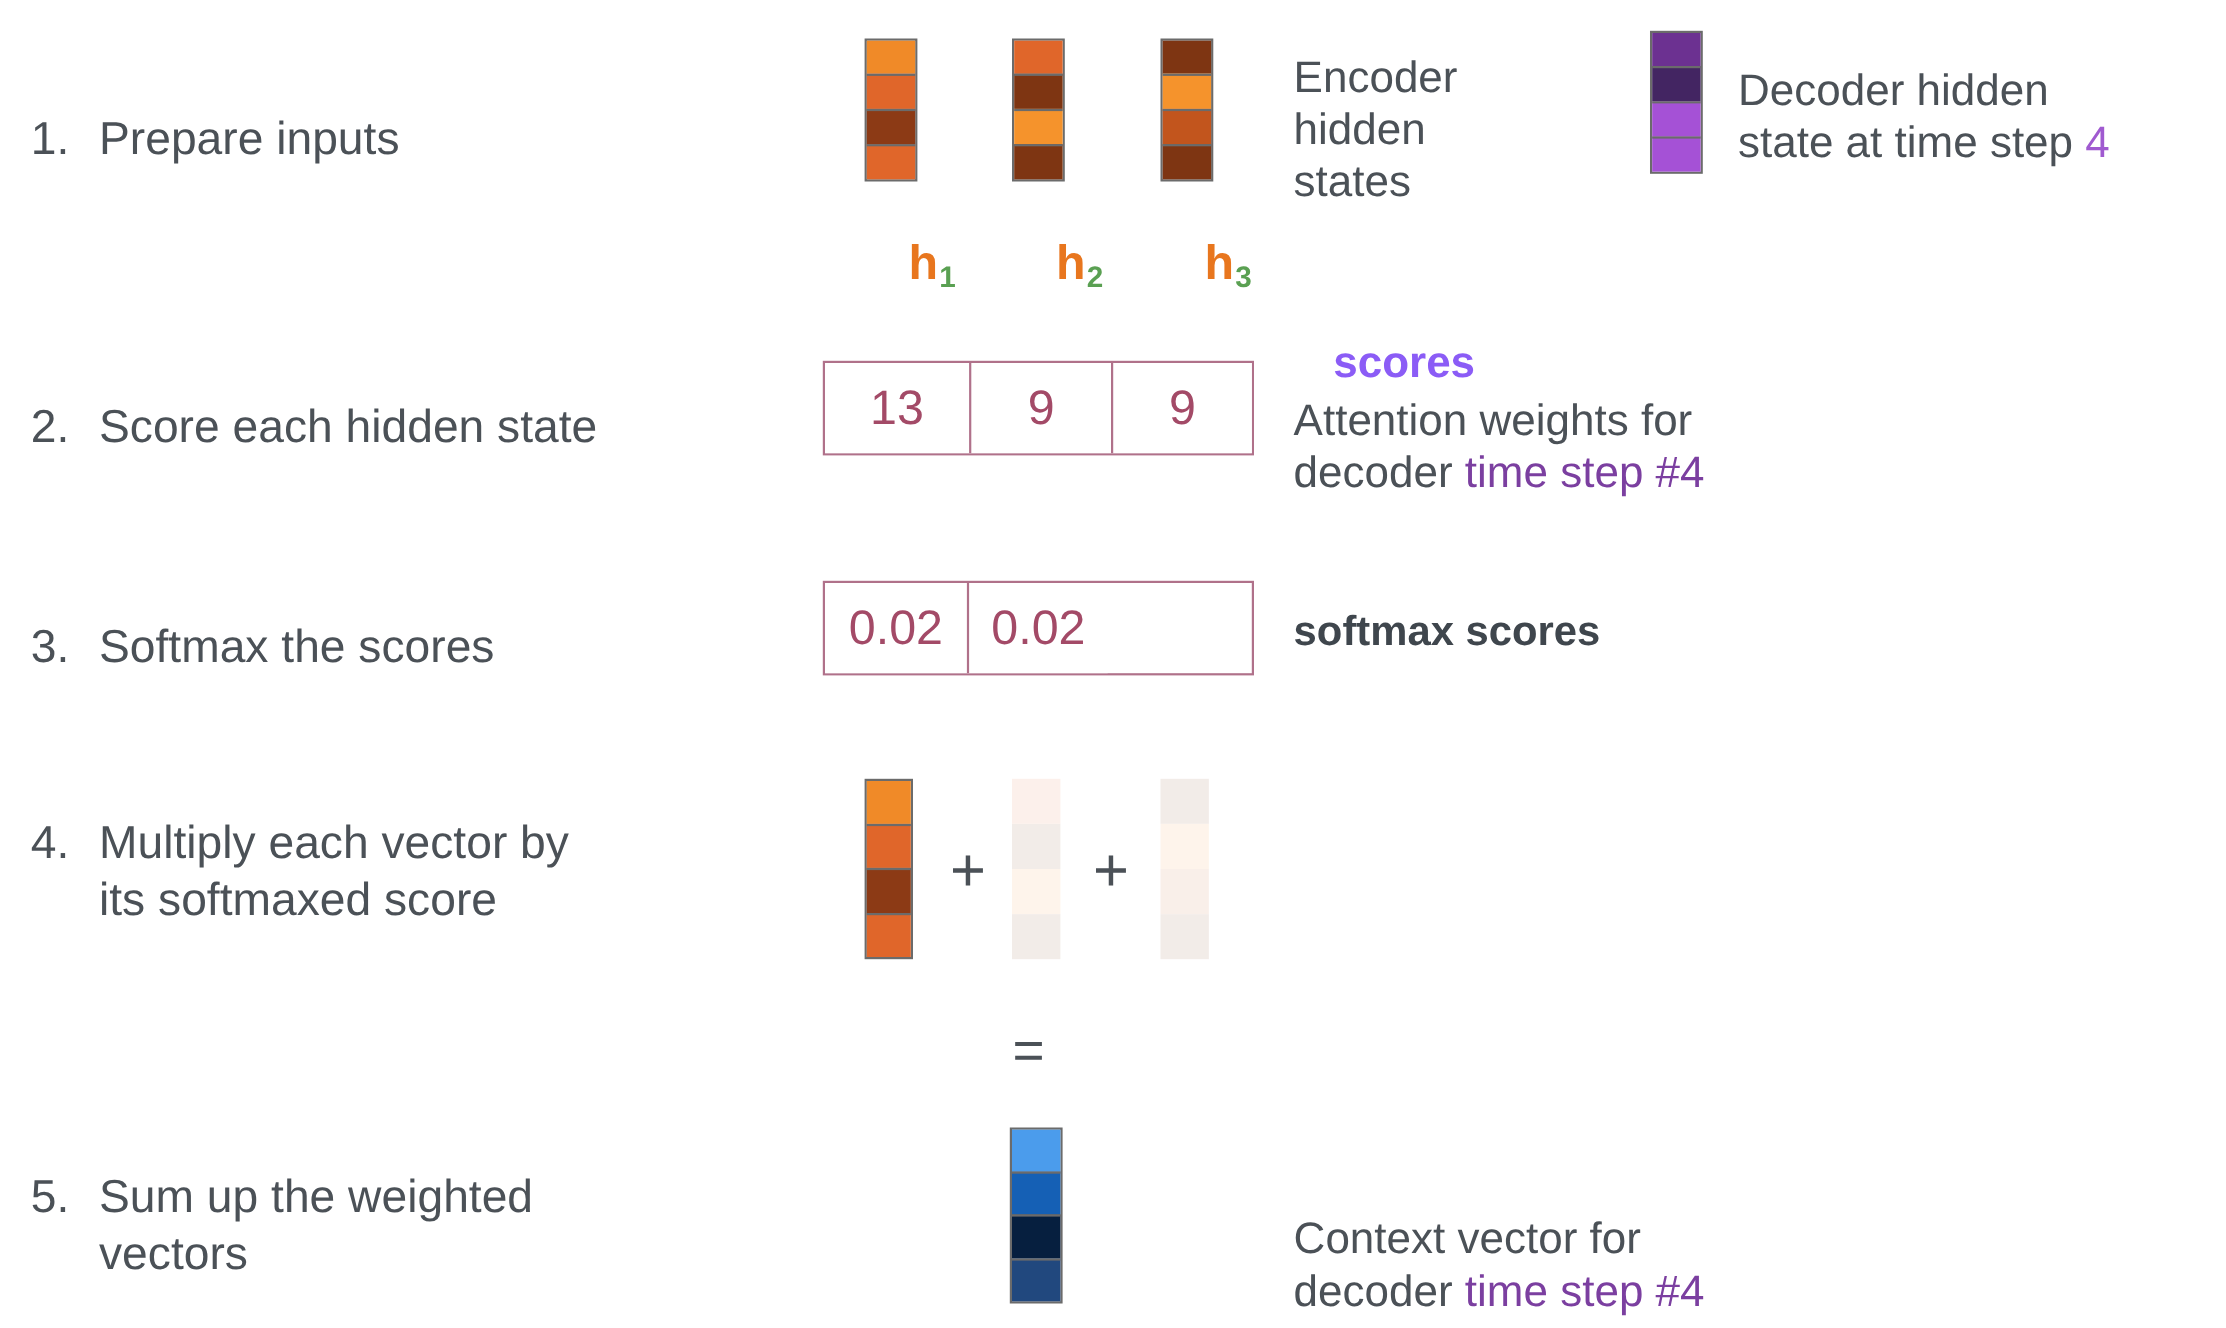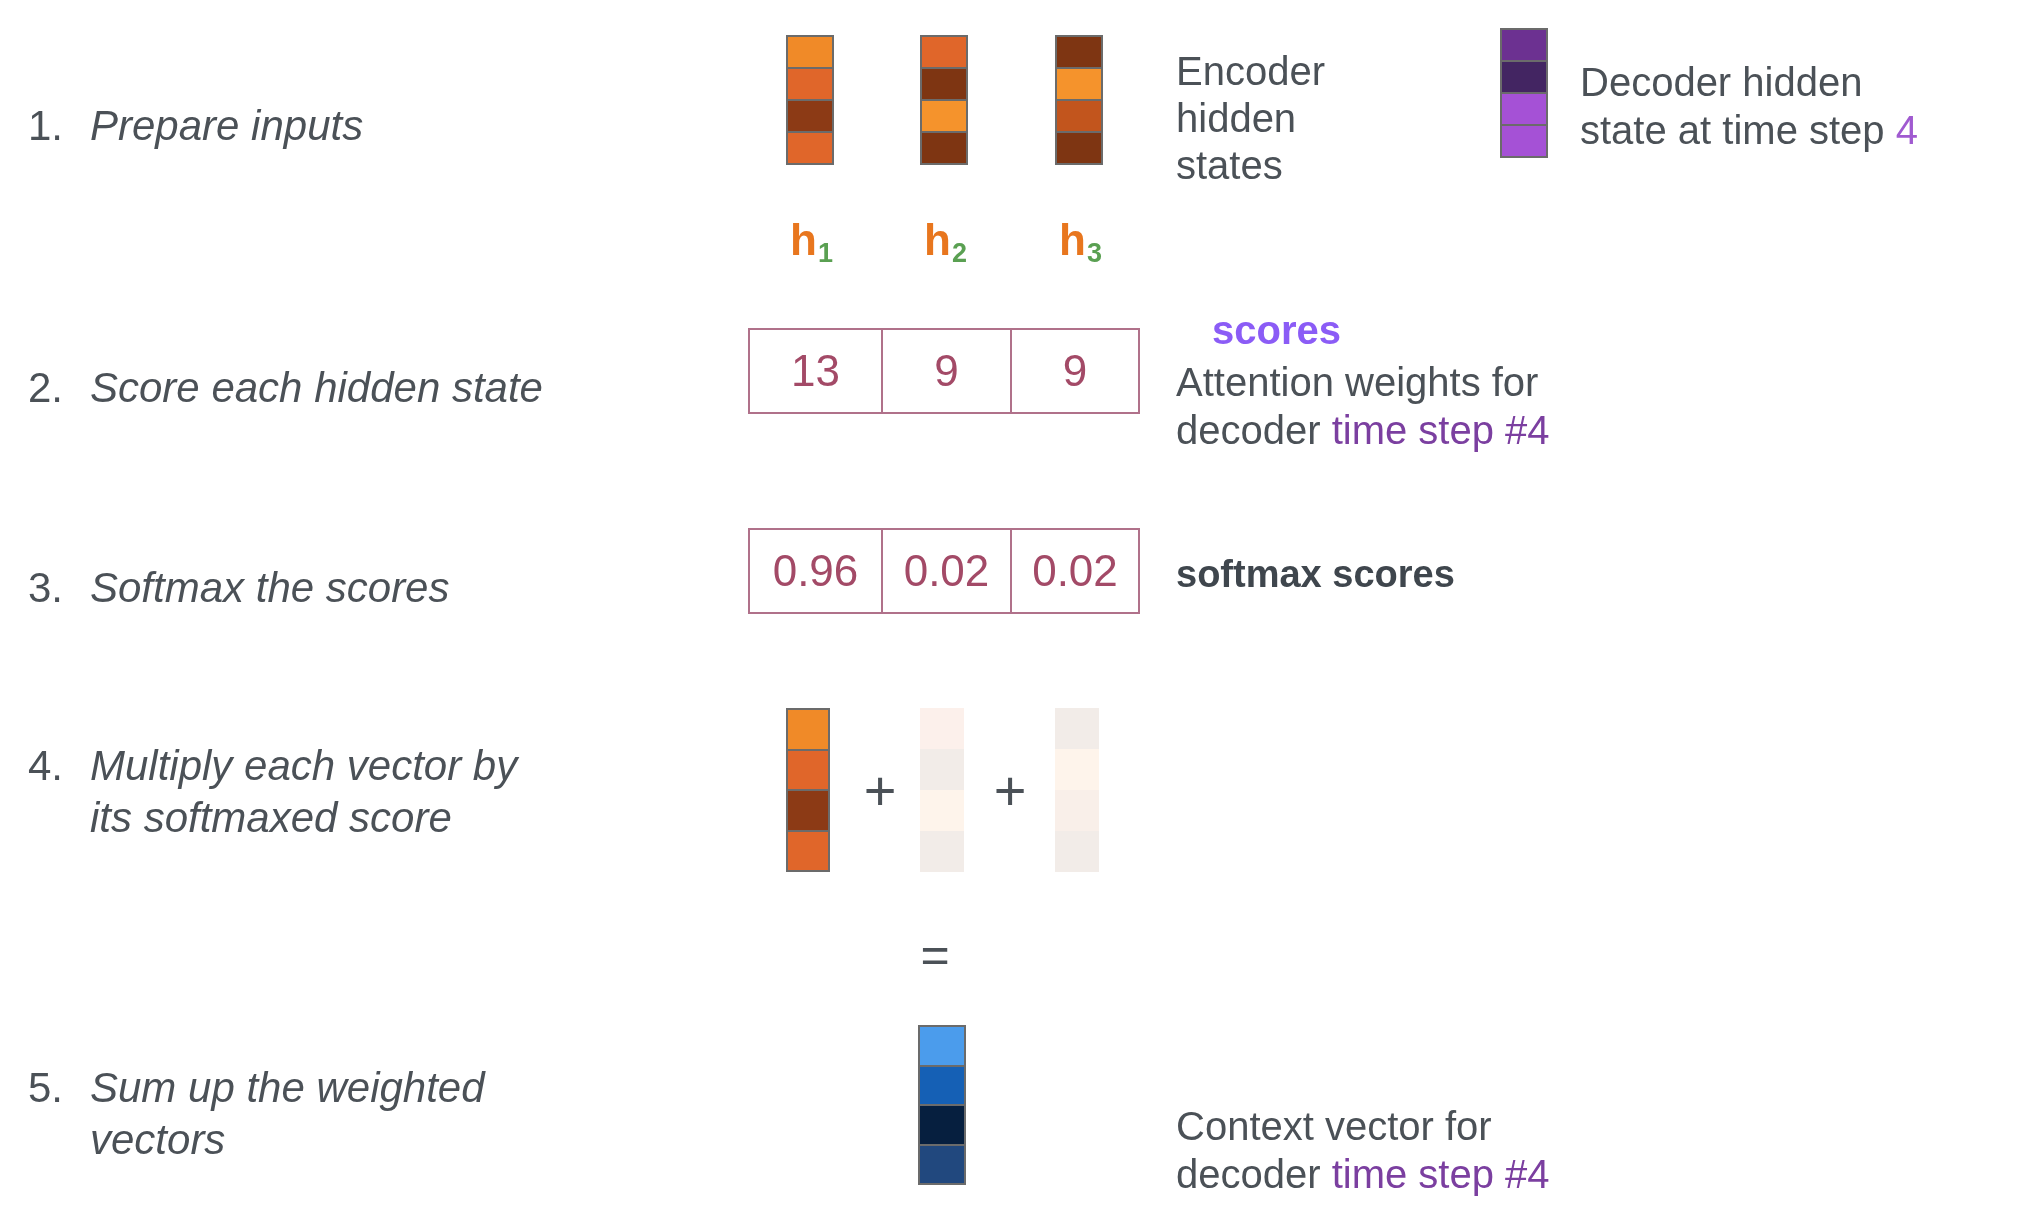--- a/index.html
+++ b/index.html
@@ -27,21 +27,21 @@
     font-size: 42px;
     line-height: 52px;
     font-weight: 400;
     white-space: pre-line;
   }
   .step-num {
     width: 62px;
     flex: 0 0 62px;
     text-align: left;
   }
-  .step-text { flex: 1 1 auto; font-style: italic; }
+  .step-text { flex: 1 1 auto; }
 
   
   .vector {
     position: absolute;
     display: flex;
     flex-direction: column;
     box-sizing: border-box;
     border: 2px solid #6b6b6b;
   }
   .vector .cell { flex: 1 1 0; width: 100%; }
@@ -51,20 +51,21 @@
   .vector.noborder .cell + .cell { border-top: none; }
 
   
   .hlabel {
     position: absolute;
     font-size: 44px;
     font-weight: 700;
     color: #e8761e;
     line-height: 1;
     letter-spacing: 0px;
+    margin-left: 36px;
   }
   .hlabel sub {
     font-size: 27px;
     color: #5aa martin;
     color: #5aa052;
     font-weight: 700;
     vertical-align: baseline;
     position: relative;
     top: 7px;
     left: 1px;
@@ -201,21 +202,20 @@
   <div class="anno-title-maroon" style="left:1176px; top:308px;">scores</div>
   <div class="anno" style="left:1176px; top:358px; width:520px;"><span>Attention weights for
 decoder </span><span class="accent-purple">time step #4</span></div>
 
   <div class="step-row" style="left:28px; top:562px; width:700px;">
     <span class="step-num">3.</span>
     <span class="step-text">Softmax the scores</span>
   </div>
 
   <div class="scorebox" style="left:748px; top:528px; width:392px; height:86px;">
-    <div class="sc" style="width:131px;">0.96</div>
     <div class="sc" style="width:129px;">0.02</div>
     <div class="sc" style="width:128px;">0.02</div>
   </div>
 
   <div class="anno-title-dark" style="left:1176px; top:552px;">softmax scores</div>
 
   <div class="step-row" style="left:28px; top:740px; width:700px;">
     <span class="step-num">4.</span>
     <span class="step-text">Multiply each vector by
 its softmaxed score</span>

